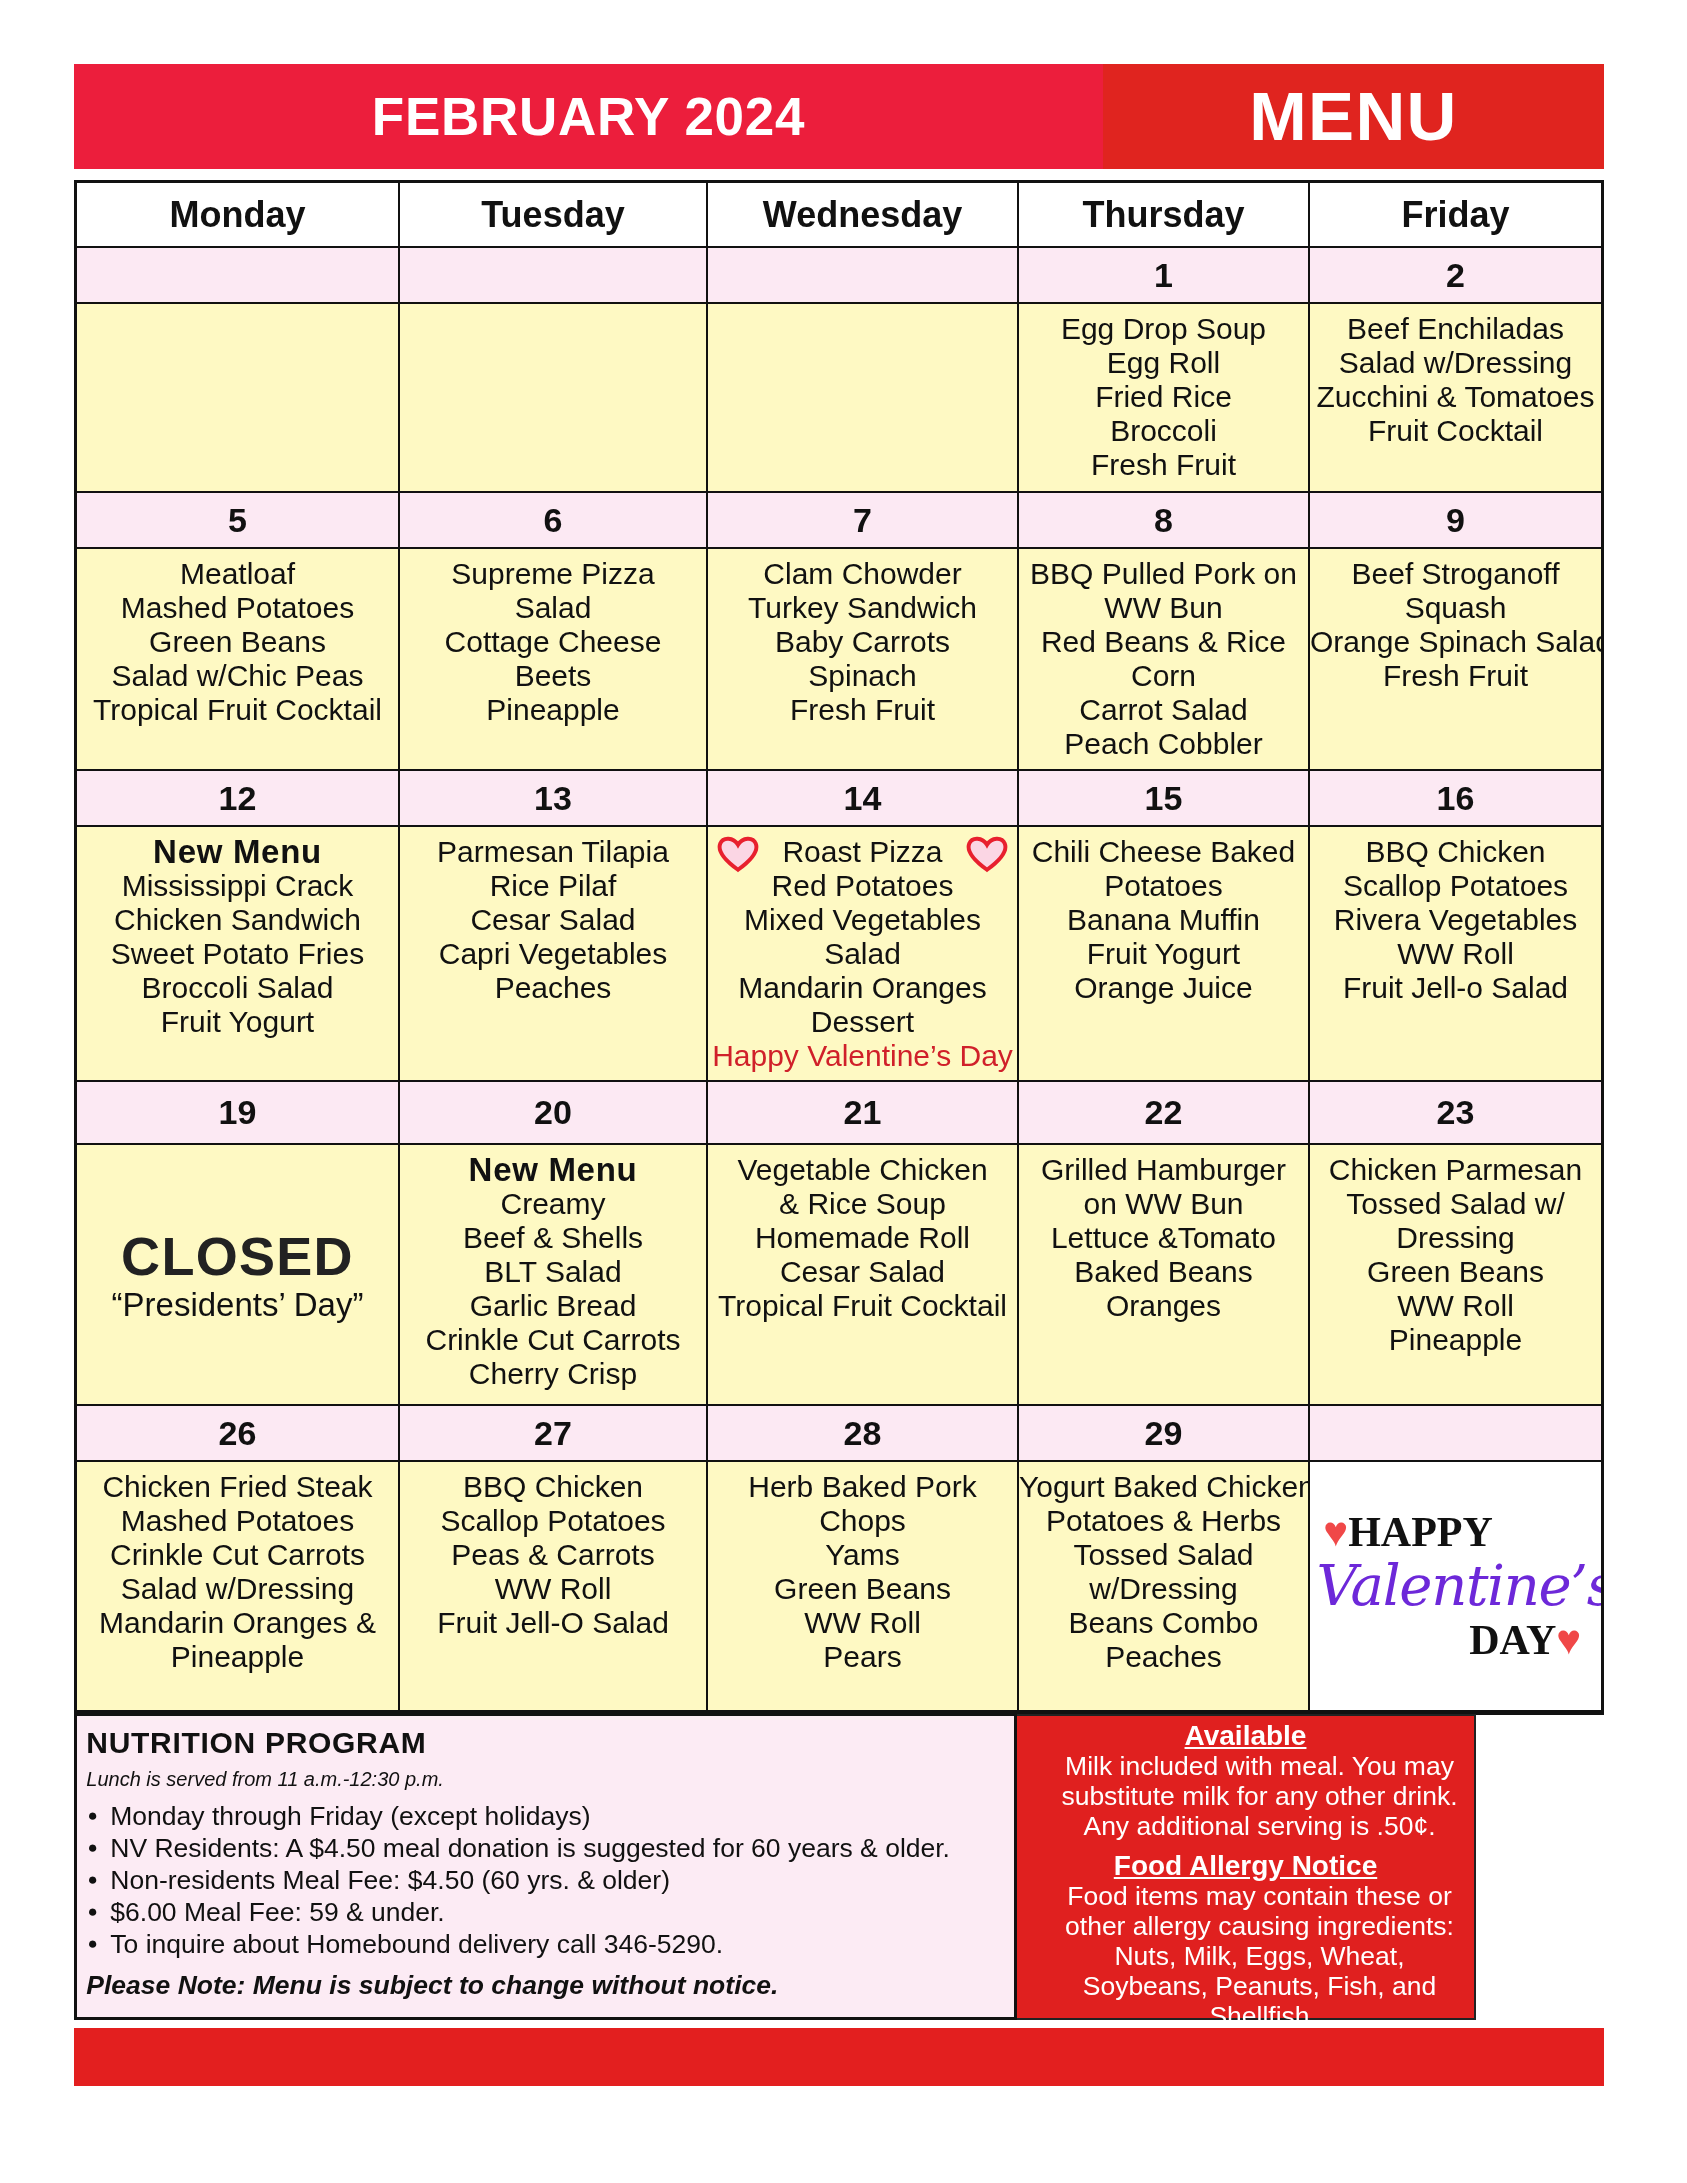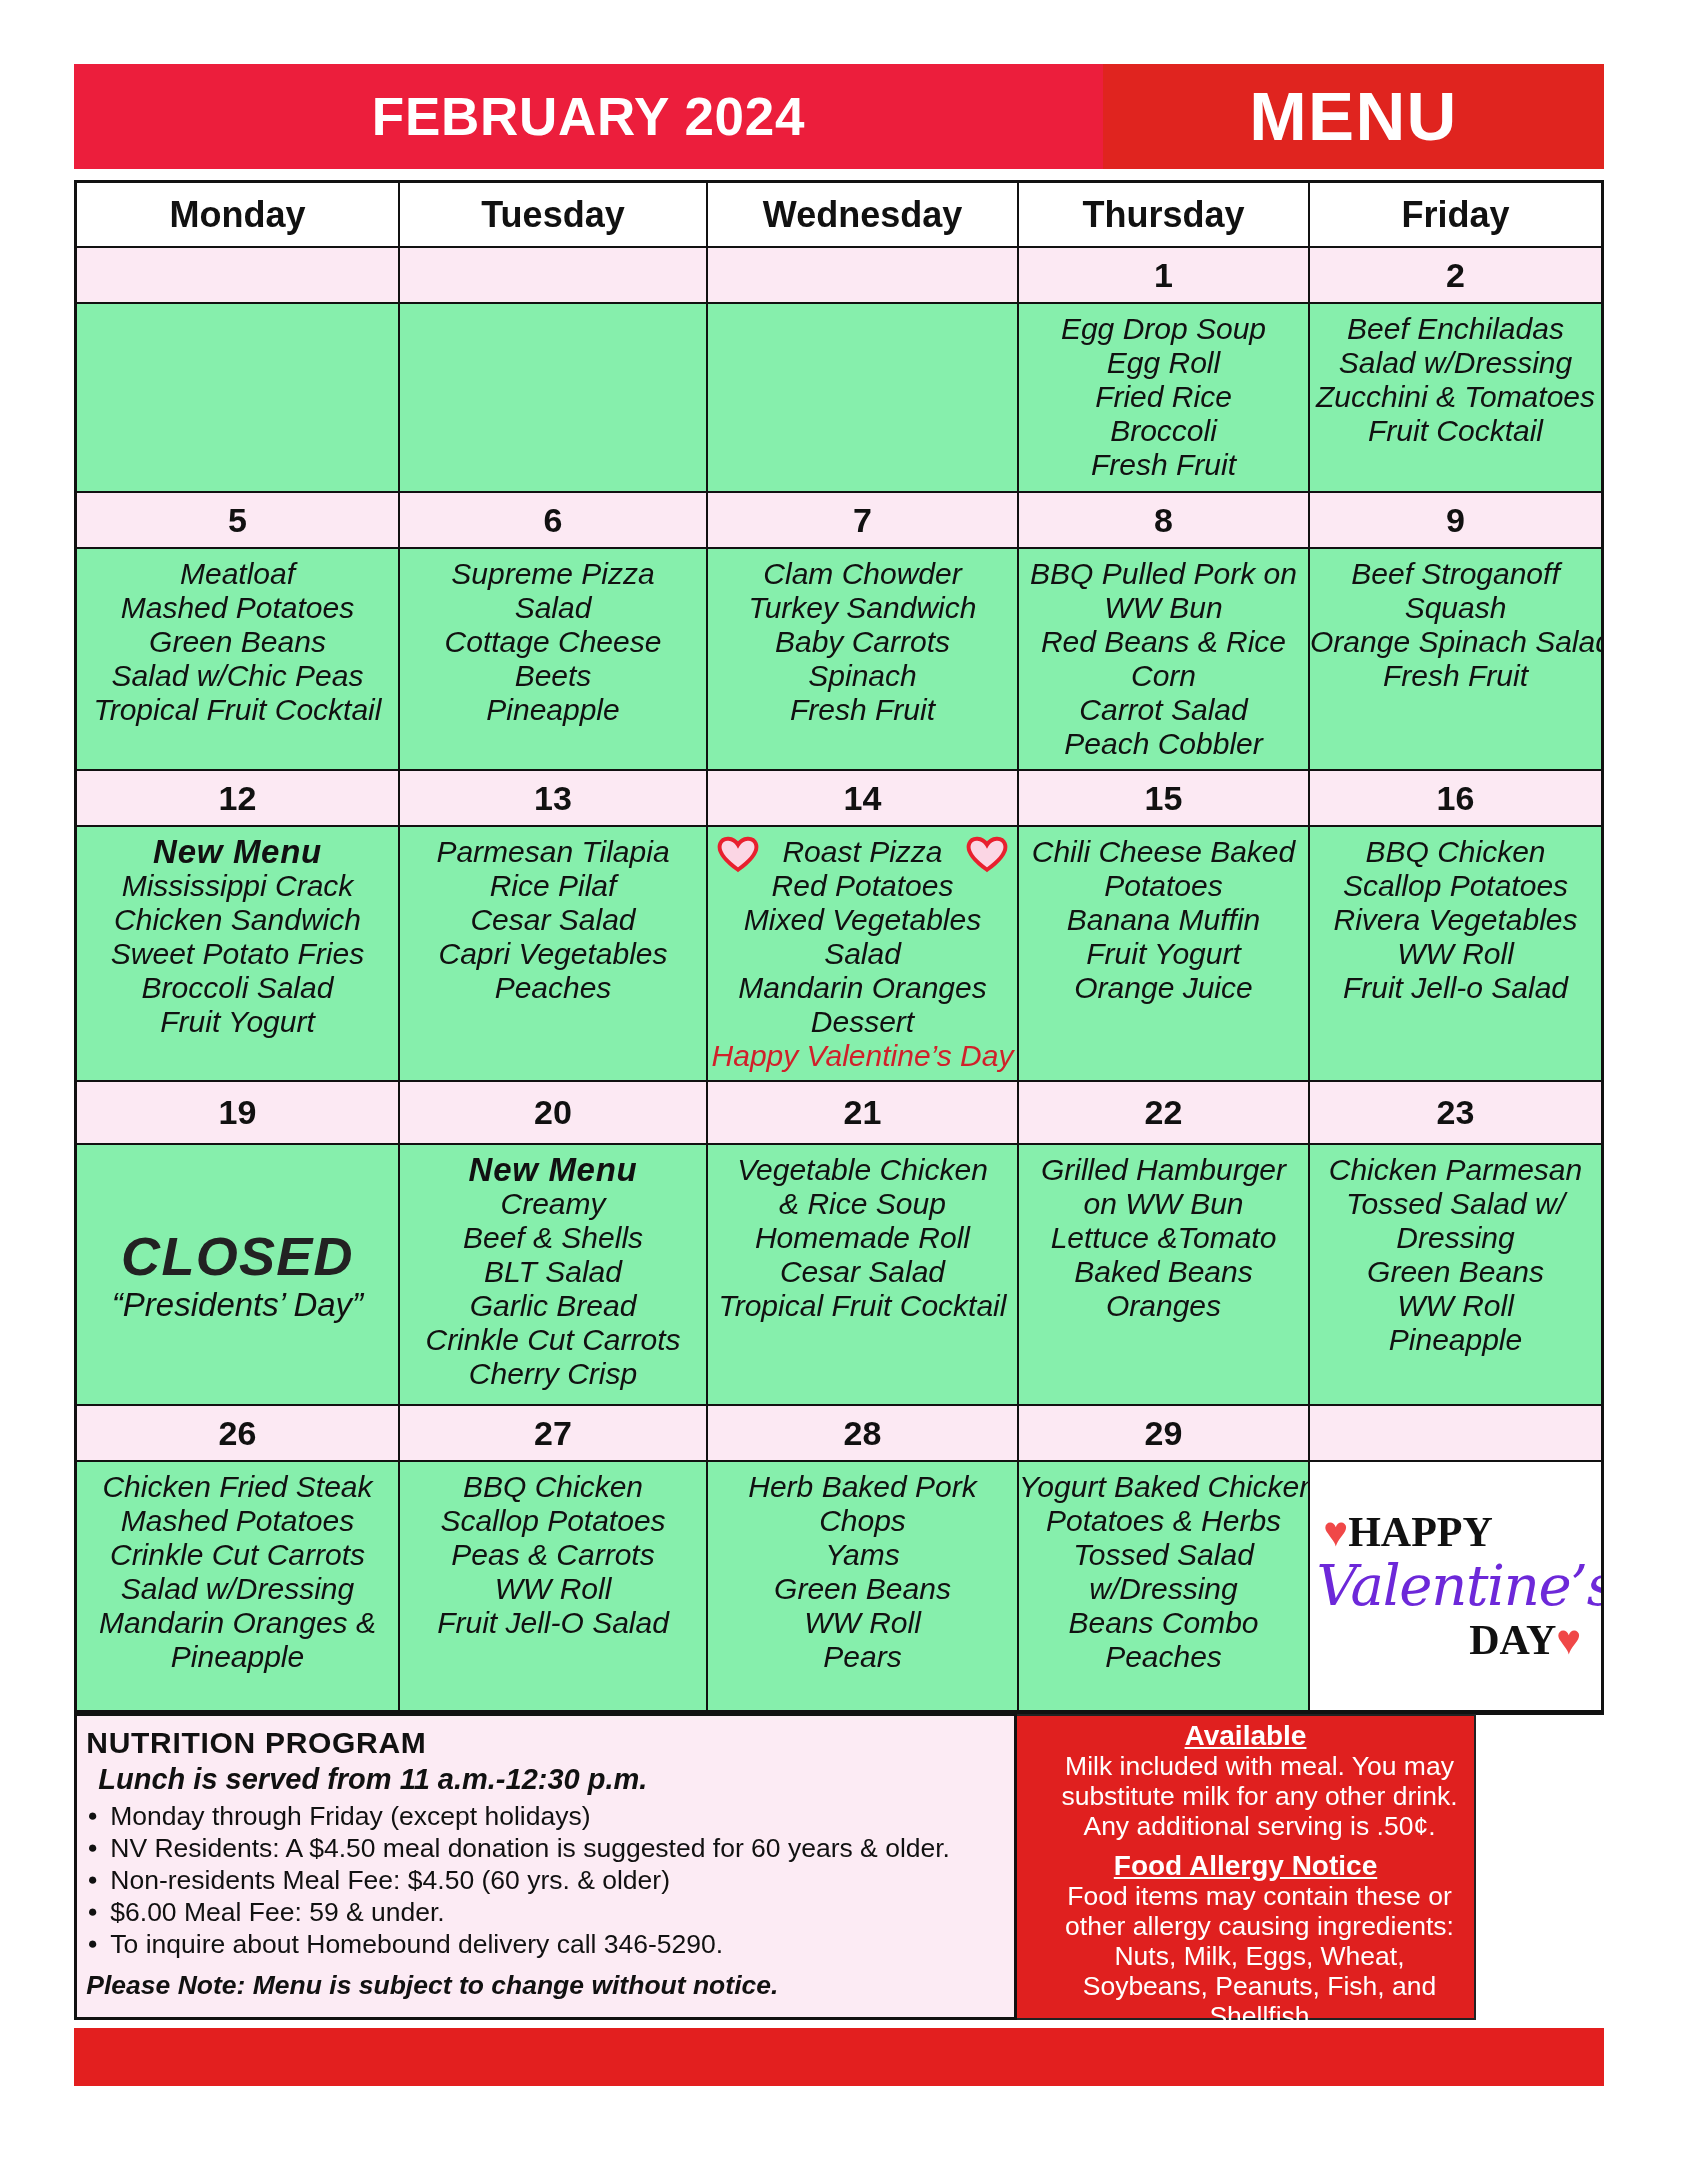--- a/index.html
+++ b/index.html
@@ -18,40 +18,40 @@
           display:grid;
           grid-template-columns: 323px 308px 311px 291px 1fr;
           grid-template-rows: 65px 56px 189px 56px 222px 56px 255px 63px 261px 56px 250px; }
   .cell { border-right:2px solid #111; border-bottom:2.6px solid #111; box-sizing:border-box;
           position:relative; overflow:hidden; }
   .cell.lastcol { border-right:none; }
   .dayhdr { display:flex; align-items:center; justify-content:center; font-weight:bold;
             font-size:36px; background:#fff; }
   .datecell { background:#fce9f3; display:flex; align-items:center; justify-content:center;
               font-weight:bold; font-size:34px; }
-  .body { background:#86efac; text-align:center; font-size:30px; line-height:34px; padding-top:8px;font-style:italic; }
+  .body { background:#fef9c3; text-align:center; font-size:30px; line-height:34px; padding-top:8px; }
   .body .line { display:block; white-space:nowrap; }
   .newmenu { font-weight:900; font-size:33px; display:block; letter-spacing:0.7px; }
   .valentine-line { color:#d0202a; }
   .closed { display:flex; flex-direction:column; align-items:center; justify-content:center; height:100%; padding-top:0; }
   .closed-title { font-weight:900; font-size:54px; letter-spacing:1.3px; color:#222; line-height:60px; }
   .closed-sub { font-size:33px; line-height:38px; }
 
   .heart-outline { position:absolute; top:6.6px; width:46px; height:40px; }
   .vday { display:flex; flex-direction:column; height:100%; justify-content:center; padding:0 6.6px; }
   .vday-happy { font-family:"Liberation Serif", serif; font-size:42px; font-weight:bold; text-align:left; padding-left:6.6px; }
   .vday-script { font-family:"DejaVu Serif", serif; font-style:italic; color:#6d28d9; font-size:56px; line-height:60px; text-align:center; letter-spacing:-1.3px; }
   .vday-day { font-family:"Liberation Serif", serif; font-size:42px; font-weight:bold; text-align:right; padding-right:13.2px; }
   .heart-red { color:#f04848; }
 
   .footer { position:absolute; left:74px; top:1714px; width:1402px; height:306px; display:flex; }
   .nutrition { flex:0 0 943px; background:#fcebf4; border:3.3px solid #111; border-top:2.6px solid #111;
                box-sizing:border-box; padding:10.6px 9.3px; font-size:26.5px; line-height:32px; }
   .nutrition-title { font-weight:900; font-size:30px; letter-spacing:0.7px; margin-bottom:4px; }
-  .nutrition-hours { font-weight:bold; font-style:italic; font-size:29px; margin-bottom:5.3px;margin-left:12px; }
+  .nutrition-hours { font-weight:normal; font-style:italic; font-size:20px; margin-bottom:5.3px; }
   .nutrition ul { list-style:none; margin:0; padding:0; }
   .nutrition li { position:relative; padding-left:24px; margin-bottom:0; }
   .nutrition li::before { content:"\25CF"; position:absolute; left:1.3px; font-size:17px; }
   .nutrition-note { font-weight:bold; font-style:italic; margin-top:9.3px; }
   .info { flex:1; background:#e0201f; border:2px solid #222; border-left:none; box-sizing:border-box;
           color:#fff; text-align:center; font-size:26.5px; line-height:30px; padding:5.3px 9.3px; }
   .info-heading { font-weight:bold; text-decoration:underline; font-size:28px; }
   .info-para { margin-bottom:9.3px;margin-left:28px; }
 
   .bottombar { position:absolute; left:74px; top:2028px; width:1530px; height:58px; background:#e31f1f; }

